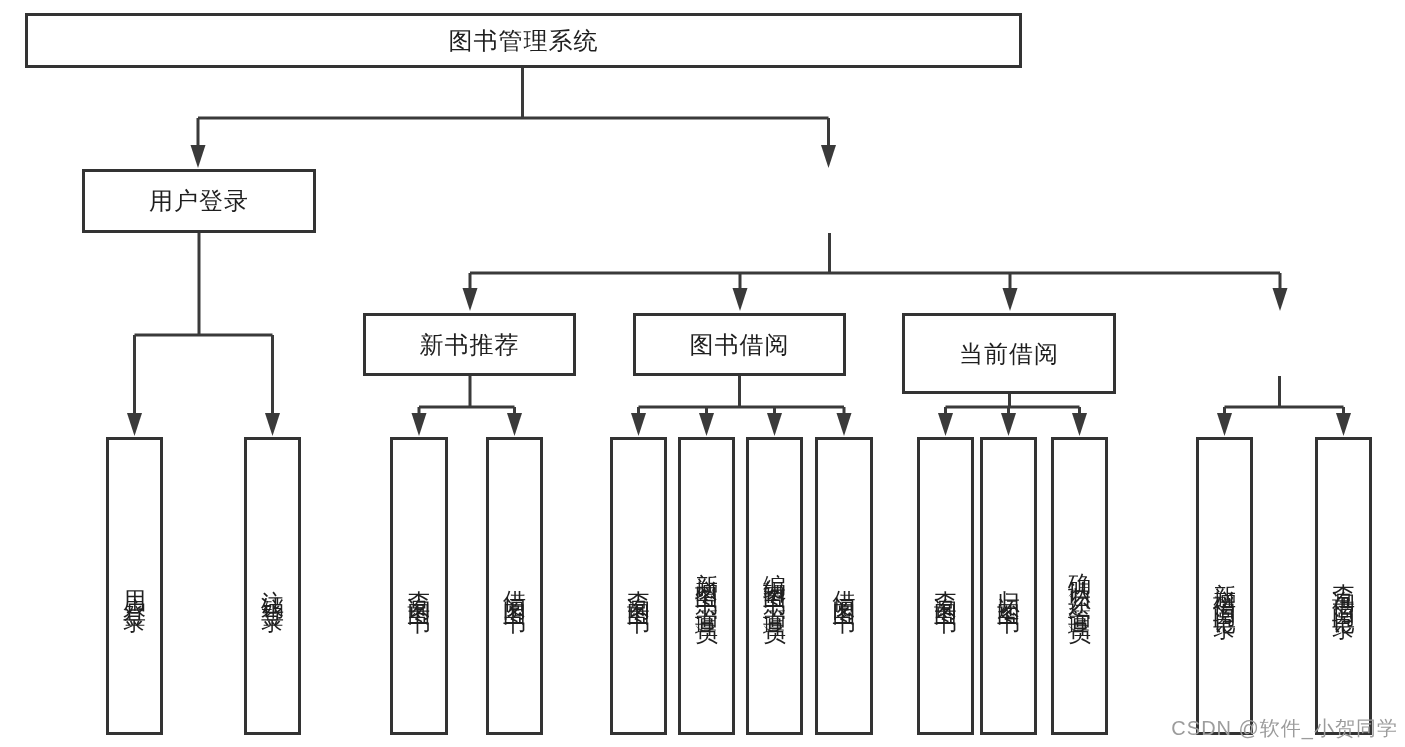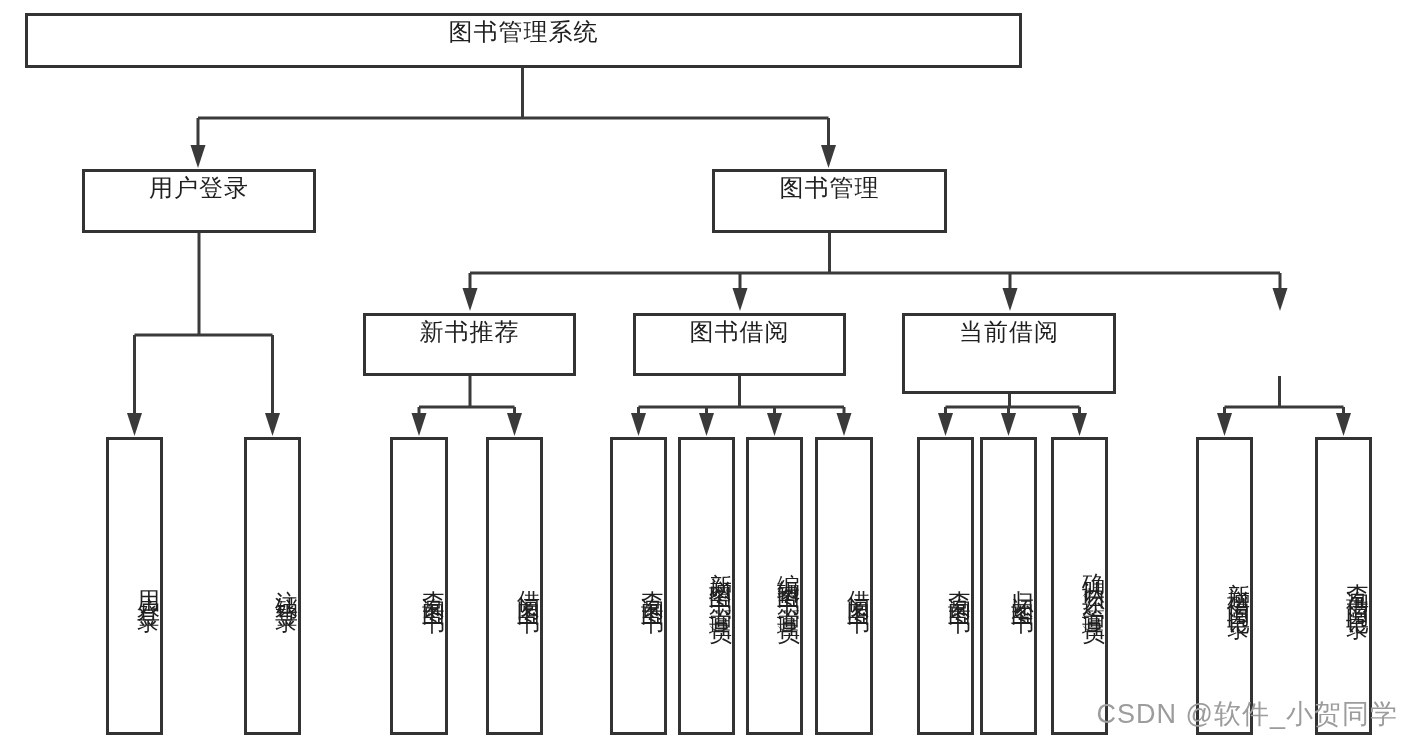--- a/index.html
+++ b/index.html
@@ -21,38 +21,38 @@
   }
   svg.connectors { position: absolute; left: 0; top: 0; }
   svg.connectors path { stroke: var(--line); stroke-width: 3; fill: none; }
   svg.connectors polygon { fill: var(--line); stroke: none; }
   .box {
     position: absolute;
     box-sizing: border-box;
     background: var(--box-fill);
     border: 3px solid var(--box-border);
     display: flex;
-    align-items: flex-start;
+    align-items: center;
     justify-content: center;
     color: var(--text);
     text-align: center;
   }
   .hnode { font-size: 24px; letter-spacing: 1px; }
   .leaf {
     writing-mode: vertical-rl;
     text-orientation: upright;
     font-size: 23px;
     letter-spacing: 7px;
     line-height: 1;
   }
   .watermark {
     position: absolute;
     right: 7px;
-    bottom: 15px;
-    font-size: 27px;
+    bottom: 5px;
+    font-size: 20px;
     letter-spacing: 1px;
     color: var(--watermark);
     margin-top: 16px;
   }
 </style>
 </head>
 <body>
 
 <div class="stage">
 
@@ -106,23 +106,20 @@
     </g>
   </svg>
 
   <div class="box hnode" style="left:25px; top:13px; width:997px; height:55px;">
     <span>图书管理系统</span>
   </div>
 
   <div class="box hnode" style="left:82px; top:169px; width:234px; height:64px;">
     <span>用户登录</span>
   </div>
-  <div class="box hnode" style="left:712px; top:169px; width:235px; height:64px;">
-    <span>图书管理</span>
-  </div>
 
   <div class="box hnode" style="left:633px; top:313px; width:213px; height:63px;">
     <span>图书借阅</span>
   </div>
   <div class="box hnode" style="left:363px; top:313px; width:213px; height:63px;">
     <span>新书推荐</span>
   </div>
   <div class="box hnode" style="left:902px; top:313px; width:214px; height:81px;">
     <span>当前借阅</span>
   </div>

